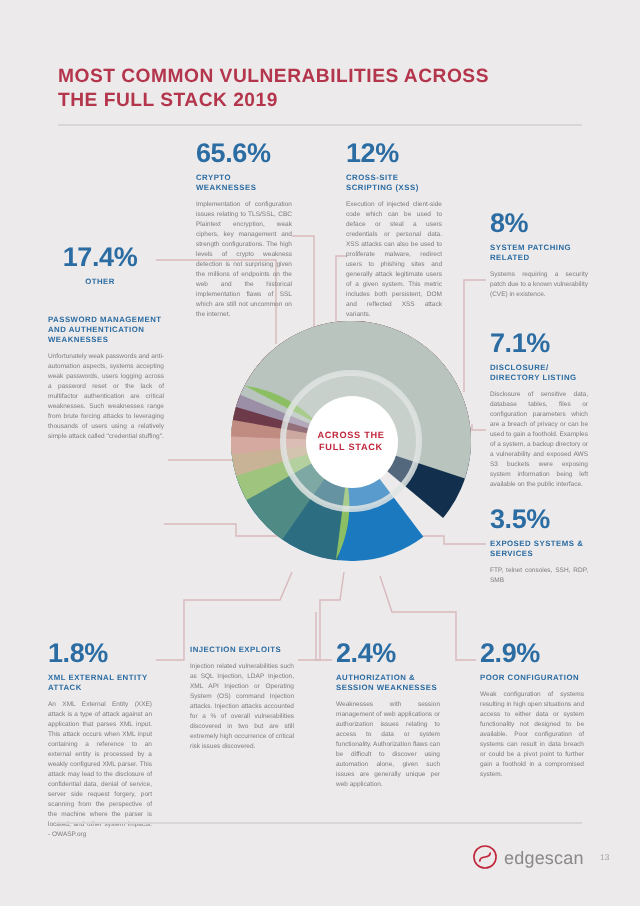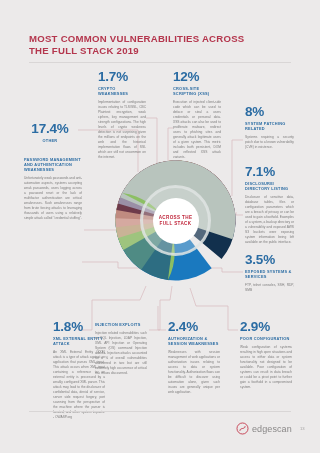--- a/index.html
+++ b/index.html
@@ -60,21 +60,21 @@
 
   
   .c-crypto   { left: 98px;  top: 70px;  width: 48px; }
   .c-xss      { left: 173px; top: 70px;  width: 48px; }
   .c-patch    { left: 245px; top: 105px; width: 49px; }
   .c-disc     { left: 245px; top: 165px; width: 49px; }
   .c-other    { left: 24px;  top: 122px; width: 52px; text-align: center; }
   .c-pwd      { left: 24px;  top: 155px; width: 58px; }
   .c-rce      { left: 24px;  top: 252px; width: 55px; }
   .c-exposed  { left: 245px; top: 253px; width: 49px; }
-  .c-xxe      { left: 24px;  top: 320px; width: 52px; margin-left: 29px; }
+  .c-xxe      { left: 24px;  top: 320px; width: 52px; }
   .c-inj      { left: 95px;  top: 320px; width: 52px; }
   .c-auth     { left: 168px; top: 320px; width: 52px; }
   .c-poor     { left: 240px; top: 320px; width: 52px; }
 
   
   .leaders { position: absolute; left: 0; top: 0; width: 320px; height: 453px; pointer-events: none; }
 
   
   .donut-wrap { position: absolute; left: 113px; top: 158px; width: 125px; height: 125px; }
   .donut-svg { display: block; }
@@ -166,21 +166,21 @@
         <circle r="34" fill="none" stroke="#dfe4e3" stroke-width="3" opacity="0.85"></circle>
       </g>
     </svg>
     <div class="donut-hub">
       <span class="hub-line">ACROSS THE</span>
       <span class="hub-line">FULL STACK</span>
     </div>
   </div>
 
   <div class="callout c-crypto">
-    <div class="pct">1.7%</div>
+    <div class="pct">65.6%</div>
     <div class="cat">CRYPTO WEAKNESSES</div>
     <div class="body">Implementation of configuration issues relating to TLS/SSL, CBC Plaintext encryption, weak ciphers, key management and strength configurations. The high levels of crypto weakness detection is not surprising given the millions of endpoints on the web and the historical implementation flaws of SSL which are still not uncommon on the internet.</div>
   </div>
 
   <div class="callout c-xss">
     <div class="pct">12%</div>
     <div class="cat">CROSS-SITE SCRIPTING (XSS)</div>
     <div class="body">Execution of injected client-side code which can be used to deface or steal a users credentials or personal data. XSS attacks can also be used to proliferate malware, redirect users to phishing sites and generally attack legitimate users of a given system. This metric includes both persistent, DOM and reflected XSS attack variants.</div>
   </div>
 

